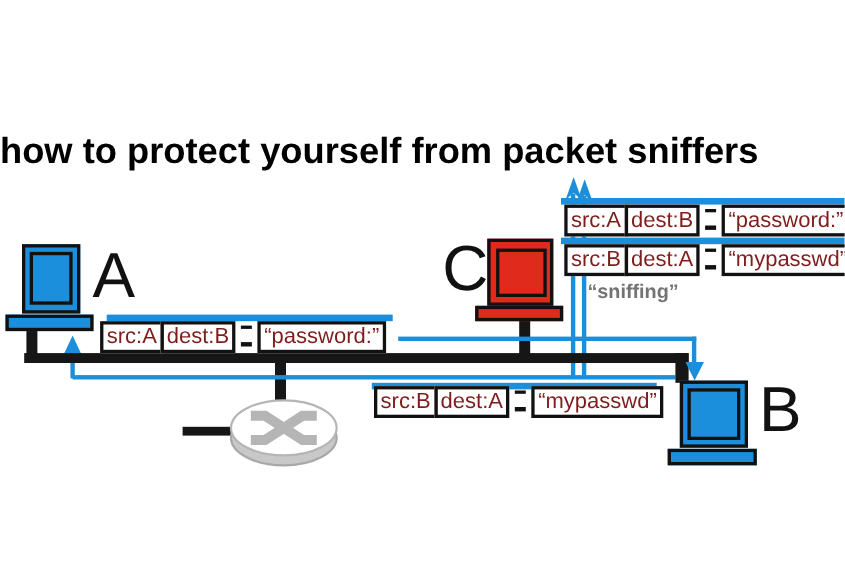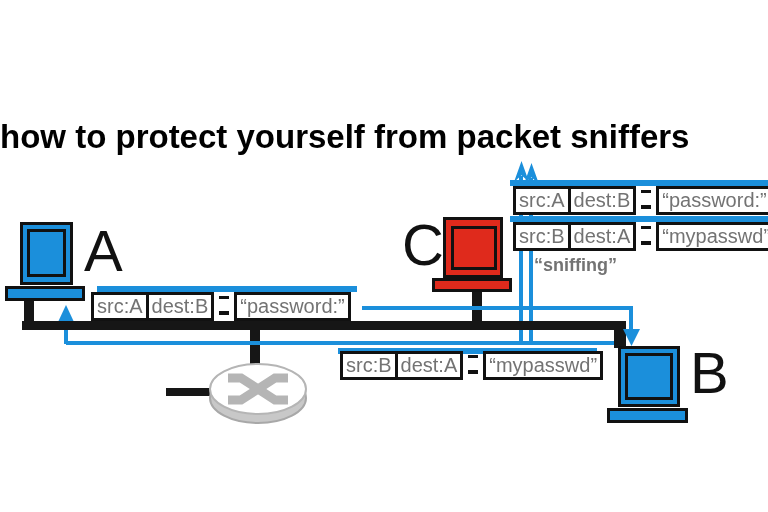--- a/index.html
+++ b/index.html
@@ -29,21 +29,21 @@
   .bline{background:var(--blue);z-index:2;}
   .arr{background:var(--blue);}
   .arr.up{clip-path:polygon(50% 0,100% 100%,0 100%);}
   .arr.chev{clip-path:polygon(50% 0,100% 100%,50% 68%,0 100%);}
   .arr.down{clip-path:polygon(50% 100%,100% 0,0 0);}
   .z2{z-index:2}.z4{z-index:4}
 
   
   .bar{height:6px;background:var(--blue);z-index:4;}
   .pktrow{display:flex;align-items:flex-start;z-index:4;white-space:nowrap;}
-  .pbox{background:#fff;border:3px solid #111;color:#737373;font-size:20px;line-height:23px;
+  .pbox{background:#fff;border:3px solid #111;color:#7f1d1d;font-size:20px;line-height:23px;
         padding:0 3px;box-sizing:border-box;}
   .pbox+.pbox{margin-left:-3px;}
   .sep{width:10px;height:19px;border-top:3px solid #111;border-bottom:4px solid #111;
        margin:4px 1px 0 5px;box-sizing:border-box;background:transparent;}
   .payload{margin-left:4px;}
   .wclip{width:126px;}
 
   .sniffnote{font-size:18px;font-weight:bold;color:#737373;z-index:5;}
 
   .routersvg{z-index:4;}

